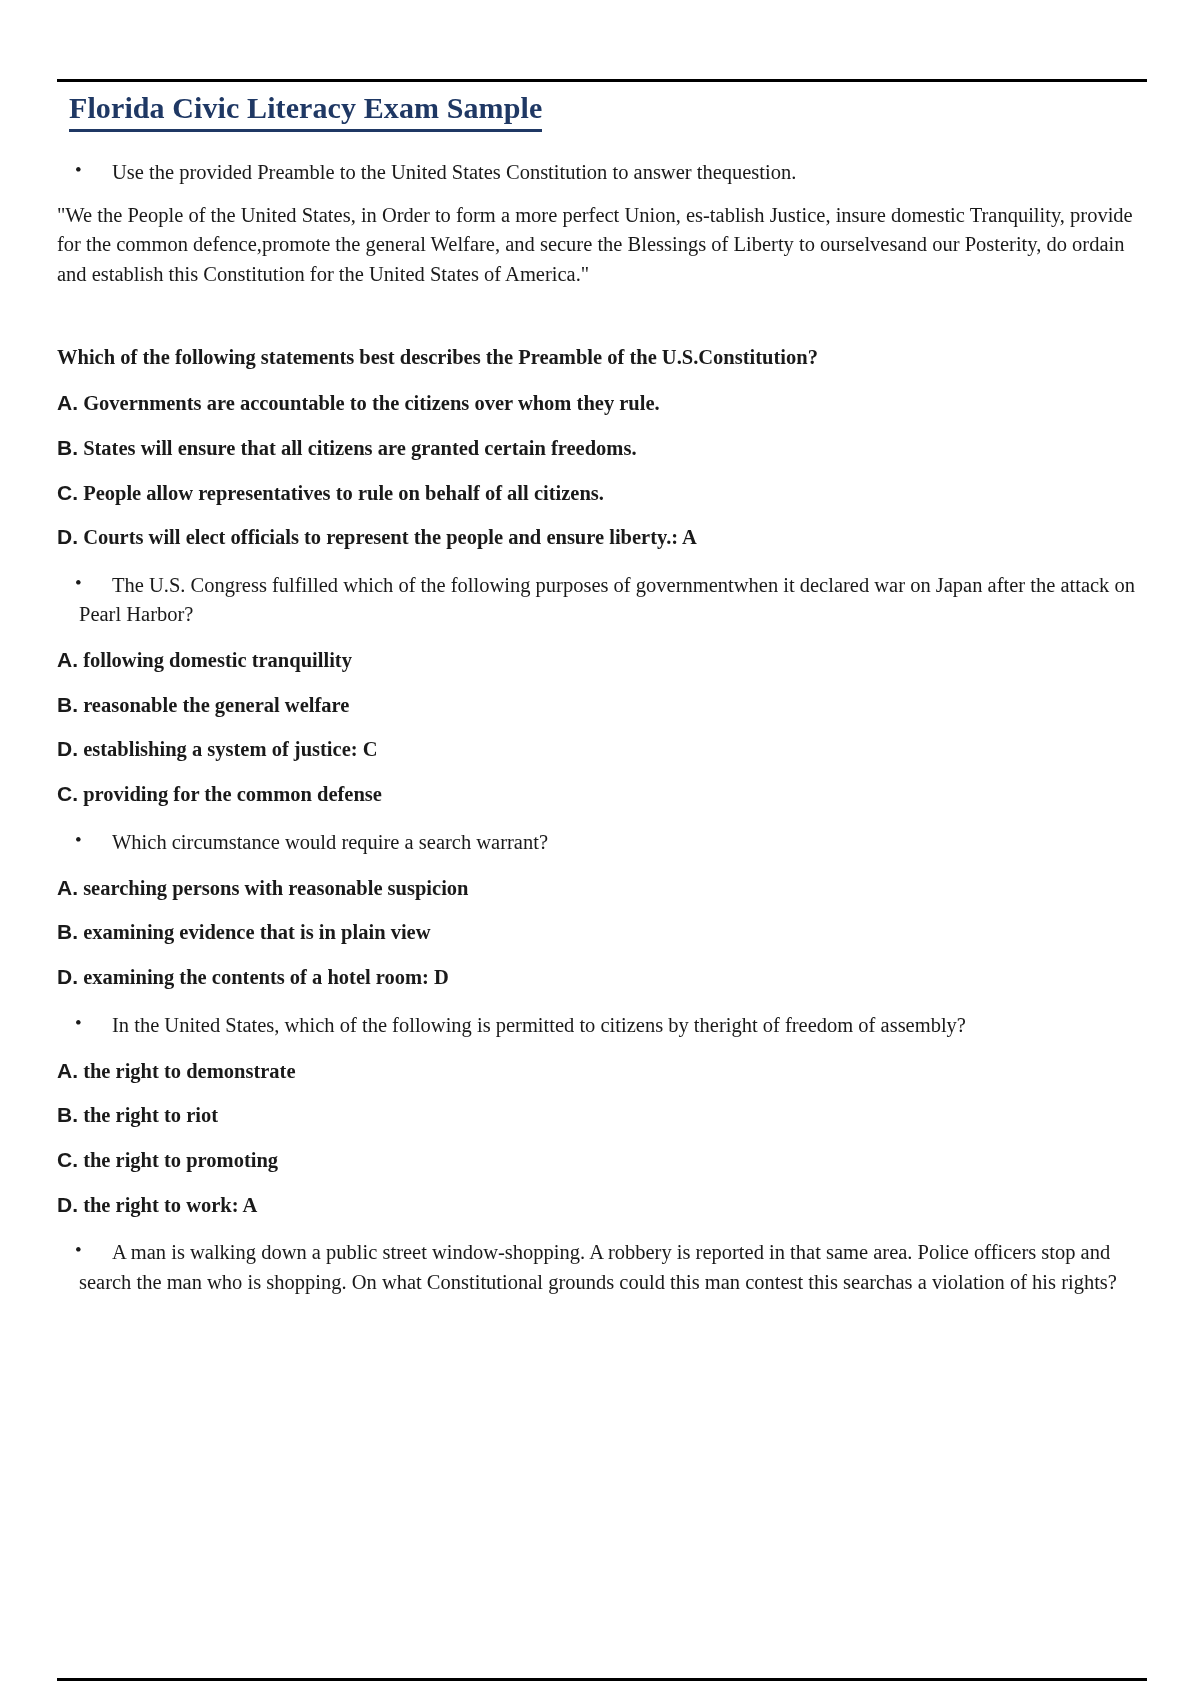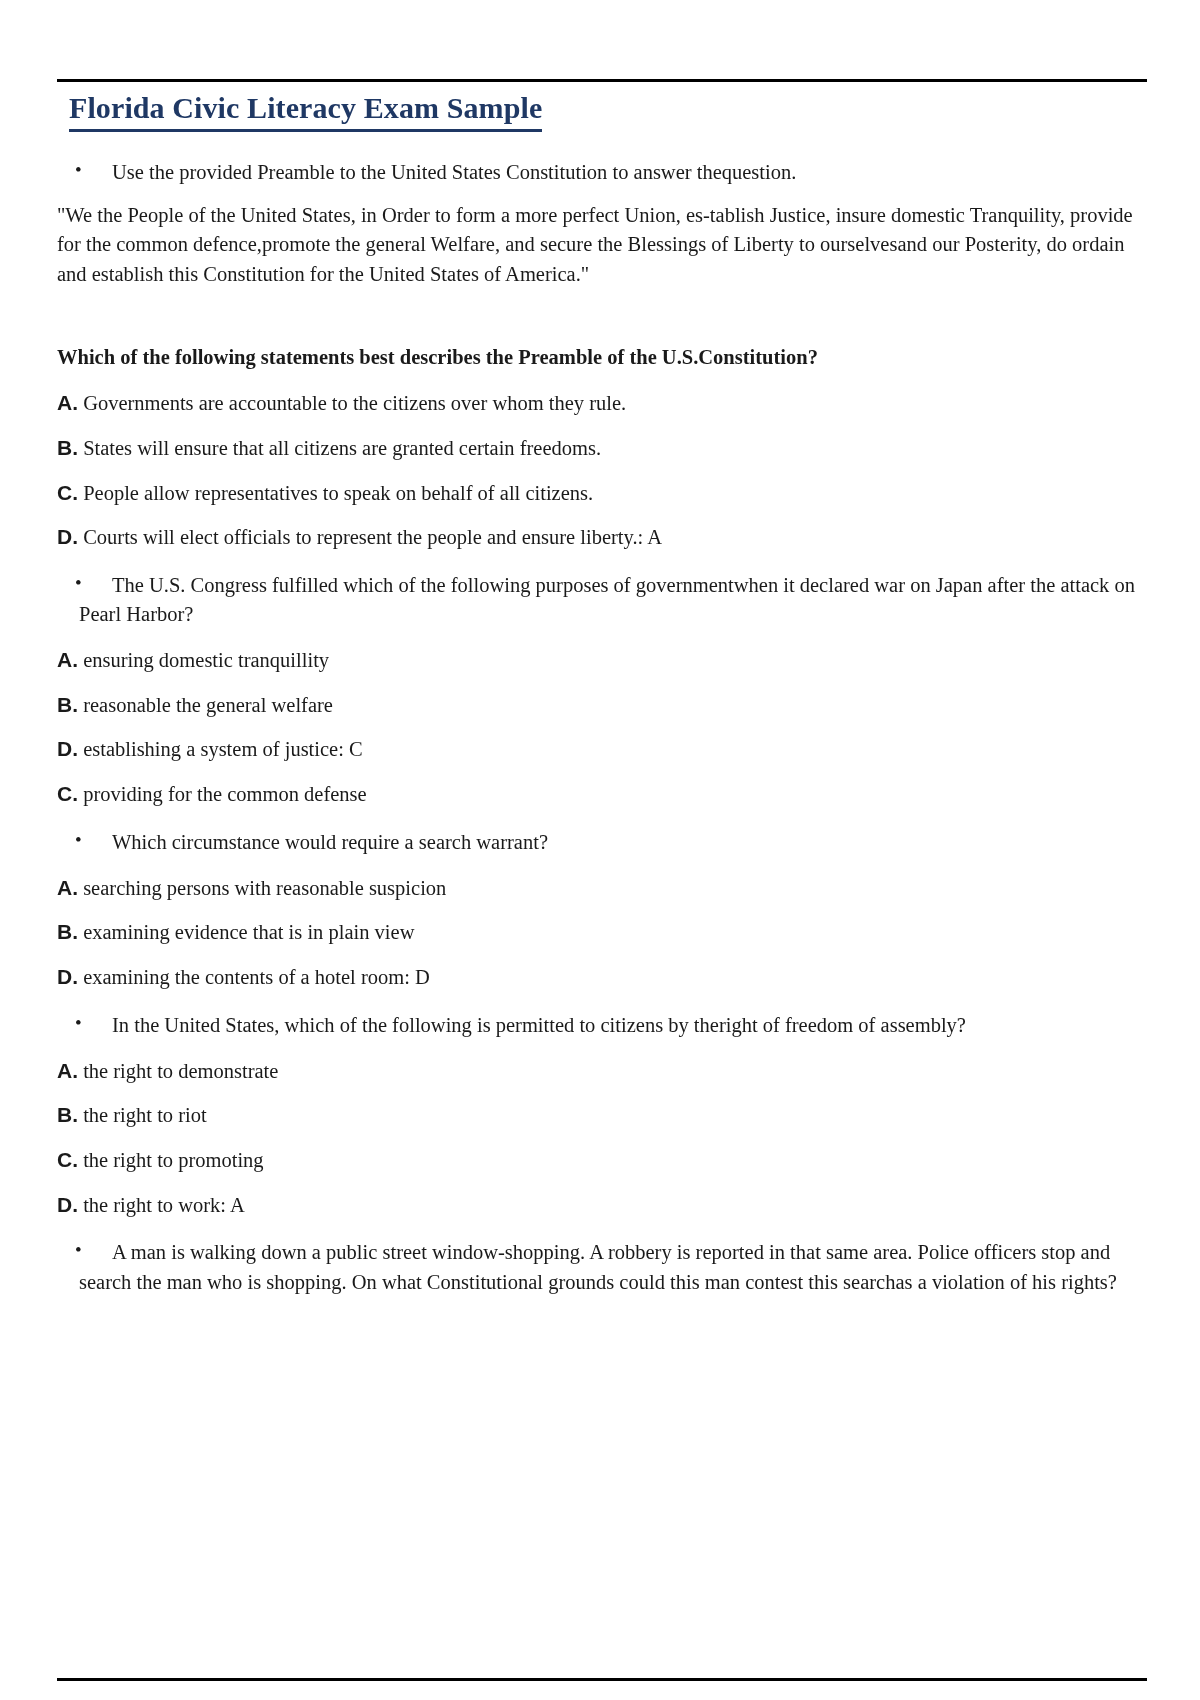--- a/index.html
+++ b/index.html
@@ -100,20 +100,21 @@
     line-height: 1.3;
     white-space: nowrap;
   }
   .choice .choice-letter {
     font-family: "Liberation Sans", "DejaVu Sans", sans-serif;
     font-weight: bold;
     font-size: 21px;
   }
   .choice .choice-text {
     font-family: "Liberation Serif", "DejaVu Serif", serif;
+    font-weight: bold;
   }
 
   .qblock { margin-top: 17px; }
   .qblock-first { margin-top: 0; }
 </style>
 </head>
 <body>
 
 <div class="page">
 
@@ -131,30 +132,30 @@
     </div>
 
     <p class="passage">"We the People of the United States, in Order to form a more perfect Union, es-tablish Justice, insure domestic Tranquility, provide for the common defence,promote the general Welfare, and secure the Blessings of Liberty to ourselvesand our Posterity, do ordain and establish this Constitution for the United States of America."</p>
 
     <div class="spacer-block"></div>
 
     <div class="qblock qblock-first">
       <p class="stem">Which of the following statements best describes the Preamble of the U.S.Constitution?</p>
       <p class="choice"><span class="choice-letter">A.</span> <span class="choice-text">Governments are accountable to the citizens over whom they rule.</span></p>
       <p class="choice"><span class="choice-letter">B.</span> <span class="choice-text">States will ensure that all citizens are granted certain freedoms.</span></p>
-      <p class="choice"><span class="choice-letter">C.</span> <span class="choice-text">People allow representatives to speak on behalf of all citizens.</span></p>
+      <p class="choice"><span class="choice-letter">C.</span> <span class="choice-text">People allow representatives to rule on behalf of all citizens.</span></p>
       <p class="choice"><span class="choice-letter">D.</span> <span class="choice-text">Courts will elect officials to represent the people and ensure liberty.: A</span></p>
     </div>
 
     <div class="qblock">
       <div class="bullet-item">
         <span class="bullet-dot">•</span>
         <span class="bullet-text"><span class="indent-gap"></span><span>The U.S. Congress fulfilled which of the following purposes of governmentwhen it declared war on Japan after the attack on Pearl Harbor?</span></span>
       </div>
-      <p class="choice"><span class="choice-letter">A.</span> <span class="choice-text">ensuring domestic tranquillity</span></p>
+      <p class="choice"><span class="choice-letter">A.</span> <span class="choice-text">following domestic tranquillity</span></p>
       <p class="choice"><span class="choice-letter">B.</span> <span class="choice-text">reasonable the general welfare</span></p>
       <p class="choice"><span class="choice-letter">D.</span> <span class="choice-text">establishing a system of justice: C</span></p>
       <p class="choice"><span class="choice-letter">C.</span> <span class="choice-text">providing for the common defense</span></p>
     </div>
 
     <div class="qblock">
       <div class="bullet-item">
         <span class="bullet-dot">•</span>
         <span class="bullet-text"><span class="indent-gap"></span><span>Which circumstance would require a search warrant?</span></span>
       </div>

